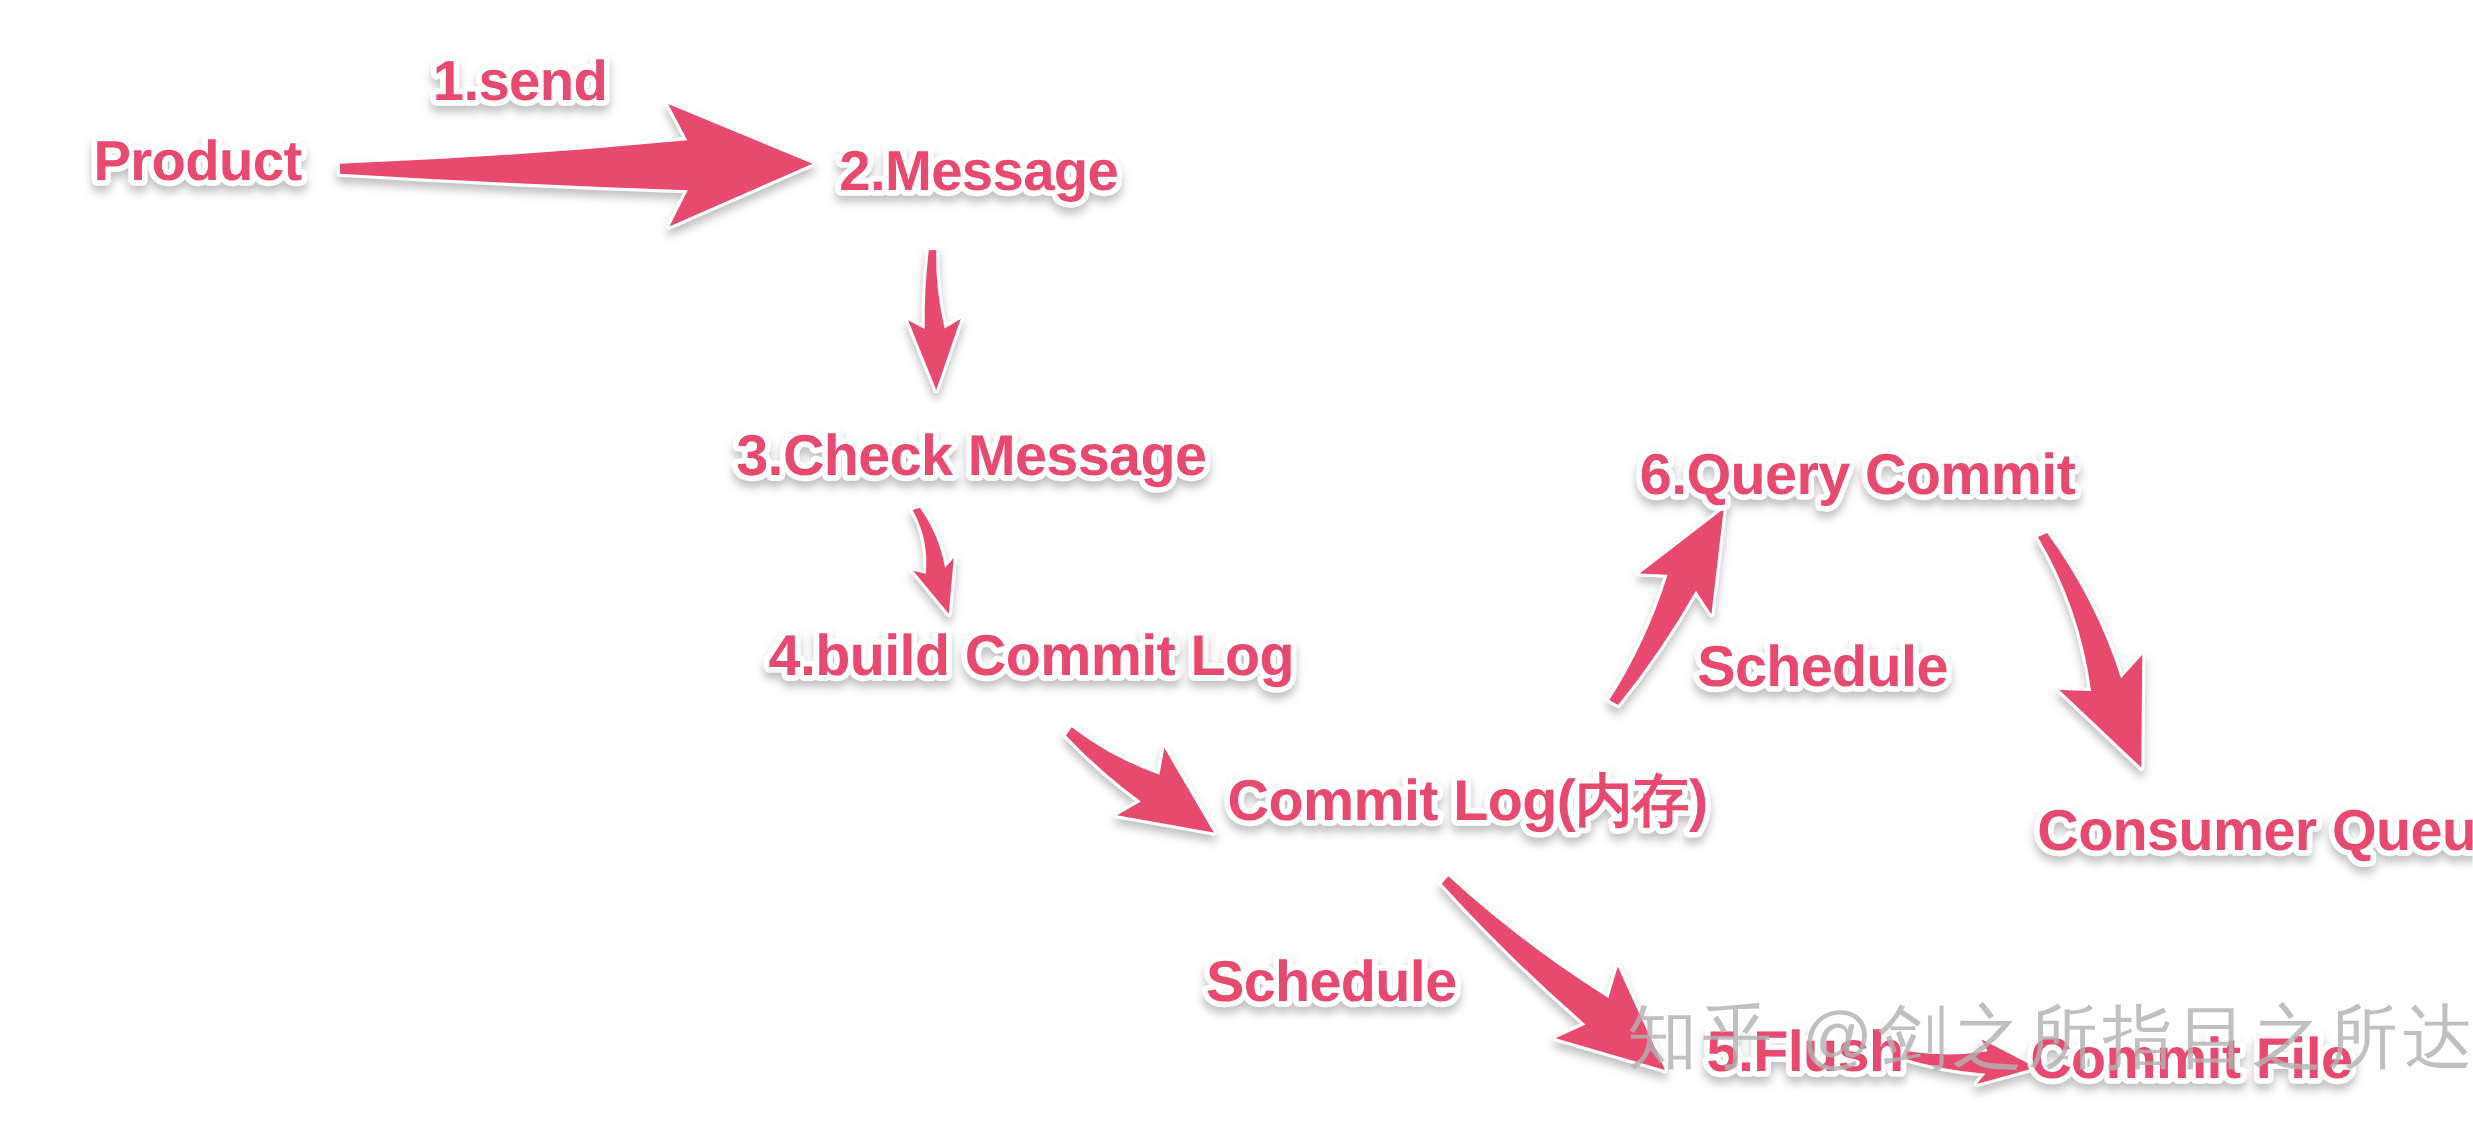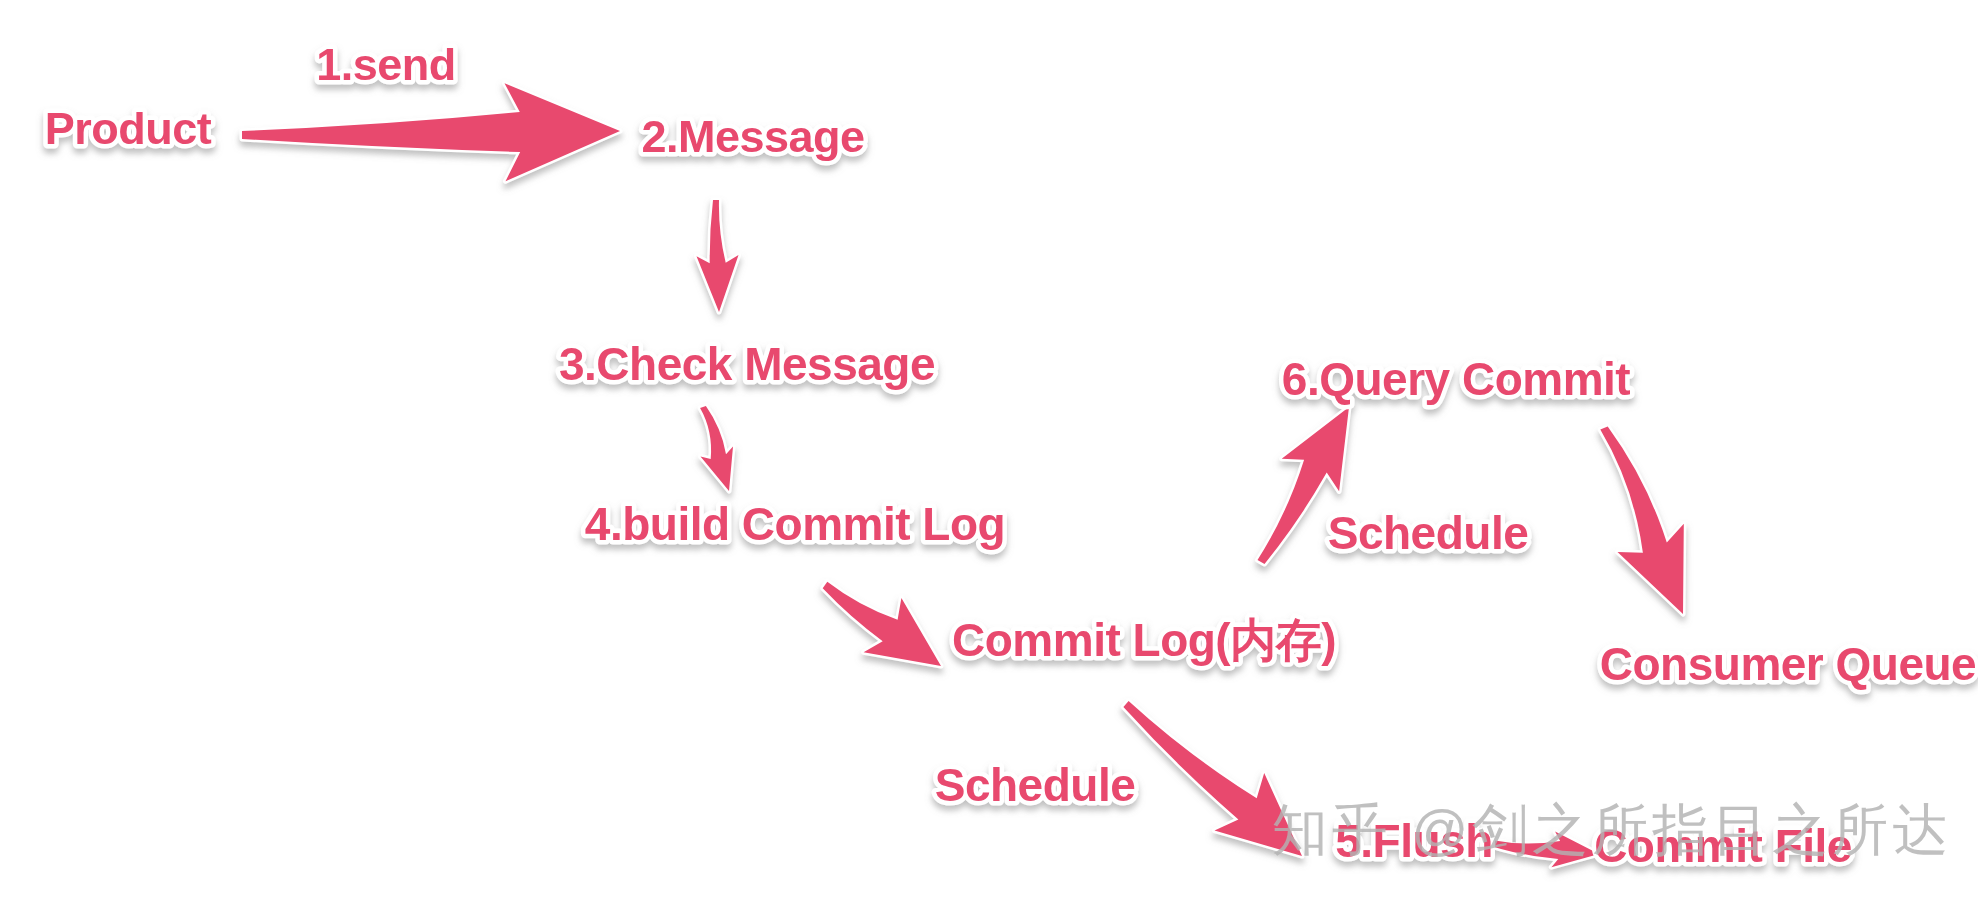--- a/index.html
+++ b/index.html
@@ -3,21 +3,21 @@
 <meta charset="utf-8">
 <style>
   :root{
     --accent:#e8486e;
     --outline:#ffffff;
     --watermark:#b3b3b3;
     --bg:#ffffff;
   }
   html,body{margin:0;padding:0;background:var(--bg);}
   body{width:1978px;height:902px;overflow:hidden;font-family:"Liberation Sans",sans-serif;}
-  .stage{position:relative;width:1698px;height:902px;background:var(--bg);}
+  .stage{position:relative;width:1698px;height:902px;background:var(--bg);margin-left:30px;}
   svg{display:block;}
   .arrow{
     fill:var(--accent);
     stroke:var(--outline);
     stroke-width:5px;
     paint-order:stroke;
     stroke-linejoin:round;
     stroke-linecap:round;
   }
   .label{

